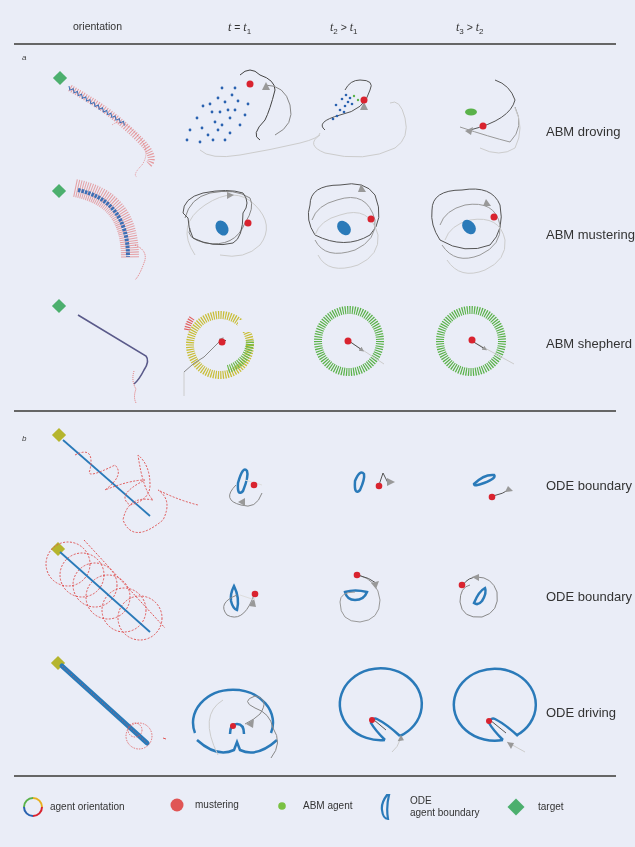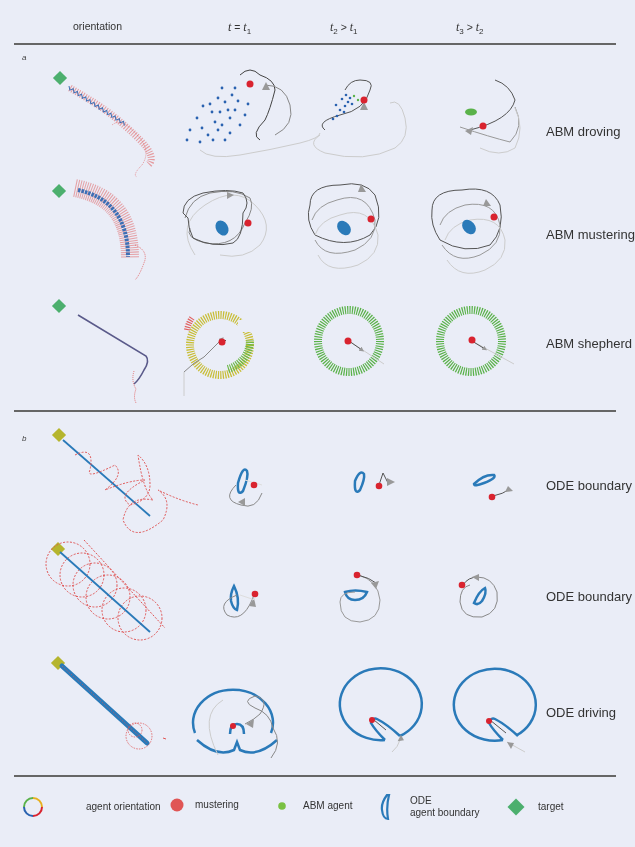--- a/index.html
+++ b/index.html
@@ -300,21 +300,21 @@
   <g>
     <path d="M517,735 A41,36 0 1 0 503,740" fill="none" stroke="#2a7ab9" stroke-width="2.5"></path>
     <path d="M503,740 q-10,-10 -14,-17 q2,-6 6,-4 q10,5 23,17" fill="none" stroke="#2a7ab9" stroke-width="2.5"></path>
     <line x1="490" y1="720" x2="506" y2="733" stroke="#555" stroke-width="1"></line>
     <line x1="507" y1="742" x2="525" y2="752" stroke="#ccc" stroke-width="1"></line>
     <path d="M507,742 l7,1 l-3,6 z" fill="#999"></path>
     <circle cx="489" cy="721" r="3" fill="#d9232f"></circle>
   </g>
 </svg>
 
-<div class="legend-item" style="left:22px; top:796px;gap:36px;">
+<div class="legend-item" style="left:22px; top:796px;">
   <svg width="22" height="22" viewBox="0 0 22 22">
     <path d="M11,2 A9,9 0 0 1 20,11" fill="none" stroke="#e8b020" stroke-width="2"></path>
     <path d="M20,11 A9,9 0 0 1 11,20" fill="none" stroke="#d9232f" stroke-width="2"></path>
     <path d="M11,20 A9,9 0 0 1 2,11" fill="none" stroke="#2a62b0" stroke-width="2"></path>
     <path d="M2,11 A9,9 0 0 1 11,2" fill="none" stroke="#5ab24a" stroke-width="2"></path>
   </svg>
   <span class="txt" style="margin-left:6px;">agent orientation</span>
 </div>
 
 <div class="legend-item" style="left:169px; top:797px;">

